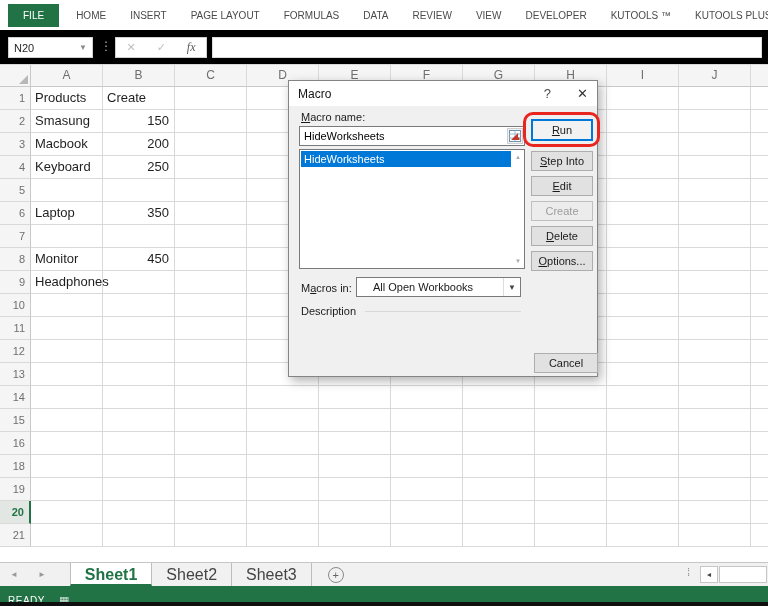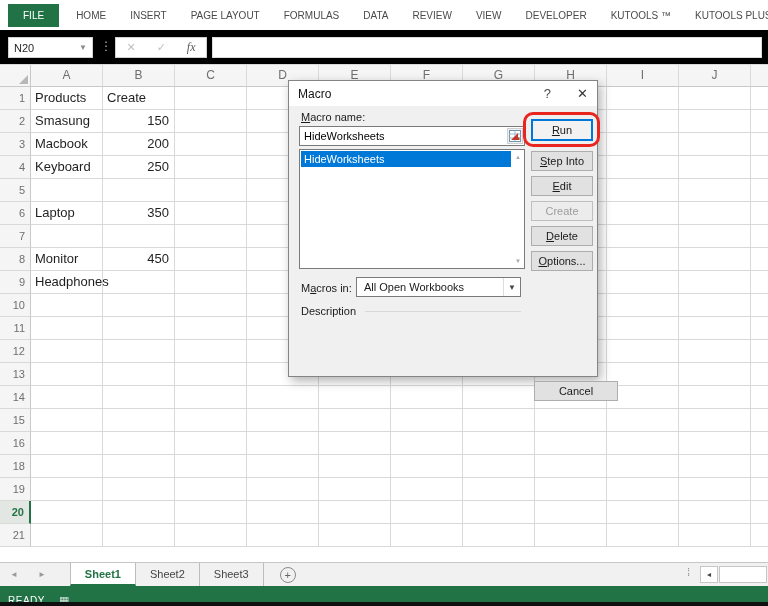--- a/index.html
+++ b/index.html
@@ -59,32 +59,32 @@
   .lb-down { position:absolute; right:3px; bottom:4px; font-size:6px; color:#a8a8a8; }
   .btn { position:absolute; left:242px; width:62px; height:20px; background:#e1e1e1; border:1px solid #adadad;
          text-align:center; line-height:18px; font-size:11px; color:#1a1a1a; cursor:default; }
   .btn.run { top:38px; height:22px; border:2px solid var(--sel,#0078d7); background:#f2f2f2; line-height:18px; }
   .btn.step { top:70px; } .btn.edit { top:95px; } .btn.create { top:120px; } .btn.del { top:145px; } .btn.opt { top:170px; }
   .btn.disabled { color:#9d9d9d; border-color:#bfbfbf; background:#ececec; }
   .annotation { position:absolute; left:234px; top:31px; width:77px; height:35px; border:3px solid var(--red,#e8261f);
                 border-radius:10px; pointer-events:none; }
   .dlg-label-in { position:absolute; left:12px; top:201px;text-align:right; }
   .combo { position:absolute; left:67px; top:196px; width:165px; height:20px; border:1px solid #7a7a7a; background:#fff;
-           display:flex; align-items:center; padding-left:7px; }
+           display:flex; align-items:center; padding-left:16px; }
   .combo-arrow { margin-left:auto; width:17px; height:18px; border-left:1px solid #dcdcdc; display:flex; align-items:center;
                  justify-content:center; color:#444; font-size:8px; }
   .dlg-label-desc { position:absolute; left:12px; top:224px; }
   .desc-line { position:absolute; left:76px; top:230px; width:156px; height:1px; background:#d8d8d8; }
-  .btn.cancel { left:245px; top:272px; width:84px;margin-top:28px; }
+  .btn.cancel { left:245px; top:272px; width:64px; }
 
   
   .sheetbar { position:absolute; top:562px; left:0; right:0; height:24px; background:#f1f1f1; border-top:1px solid #c6c6c6;
               display:flex; align-items:stretch; }
   .nav-arrows { display:flex; align-items:center; padding:0 10px; gap:20px; color:#9a9a9a; font-size:8px; }
-  .stab { padding:0 14px; font-size:11px; line-height:23px; color:#444; border-right:1px solid #bdbdbd; cursor:default; }
+  .stab { padding:0 14px; font-size:16px; line-height:23px; color:#444; border-right:1px solid #bdbdbd; cursor:default; }
   .stab.active { background:#fff; color:var(--accent,#217346); font-weight:bold; border-left:1px solid #bdbdbd;
                  border-bottom:2px solid var(--accent,#217346); margin-left:14px; }
   .add-sheet { align-self:center; width:16px; height:16px; border:1px solid #8a8a8a; border-radius:50%; margin-left:16px;
                text-align:center; line-height:14px; font-size:11px; color:#666; }
   .tab-dots { position:absolute; right:78px; top:4px; color:#888; font-size:10px; letter-spacing:0; }
   .hscroll-left { position:absolute; right:50px; top:3px; width:18px; height:17px; border:1px solid #c6c6c6; background:#fff;
                   text-align:center; font-size:7px; color:#444; line-height:16px; }
   .hscroll-track { position:absolute; right:1px; top:3px; width:48px; height:17px; border:1px solid #c6c6c6; background:#fff; }
 
   

